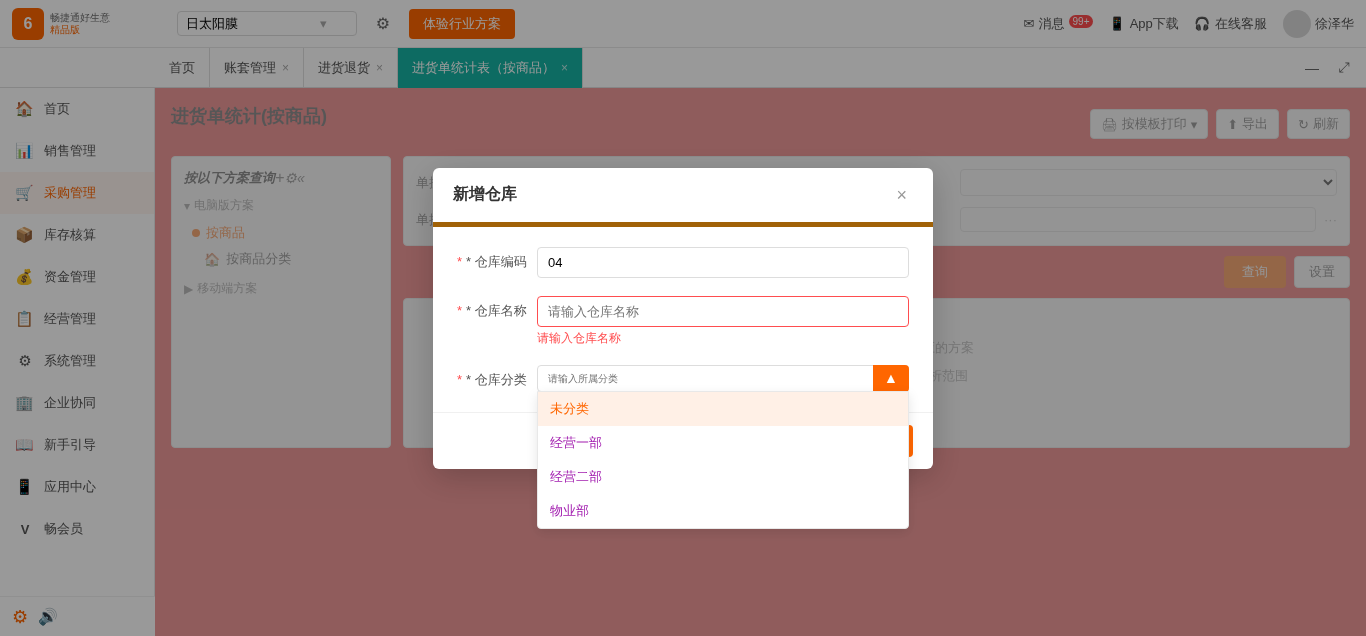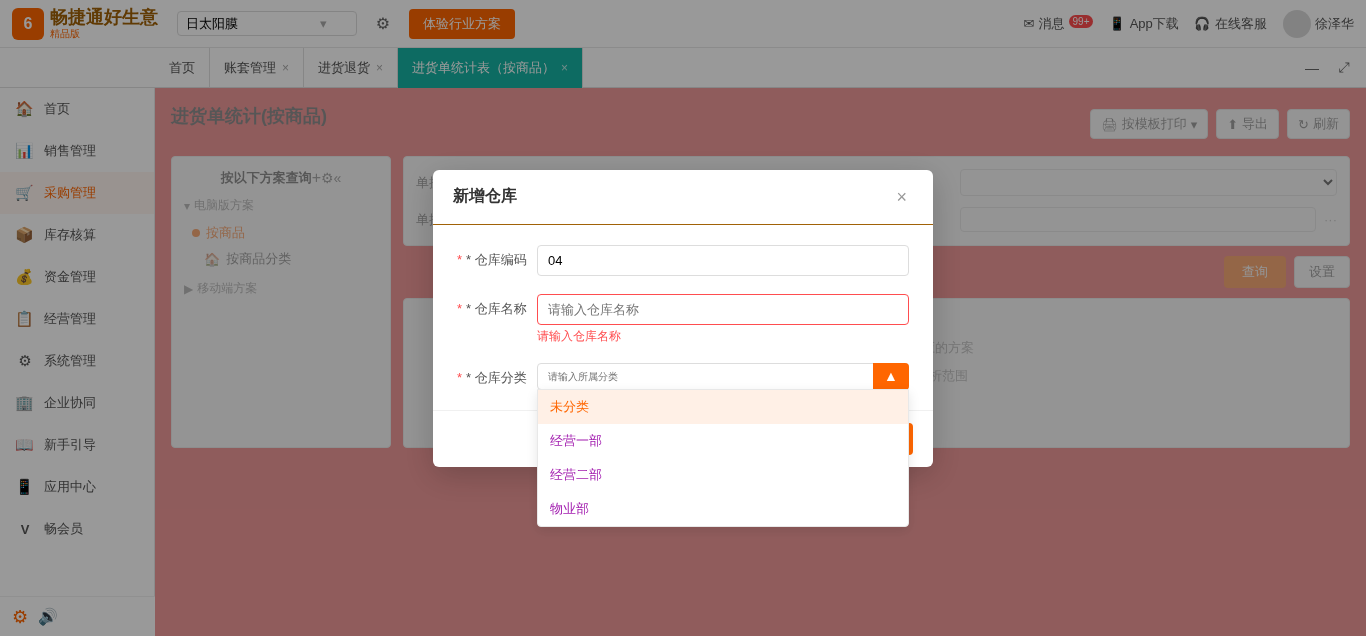--- a/index.html
+++ b/index.html
@@ -14,21 +14,21 @@
     .logo-area {
       display: flex; align-items: center; gap: 6px;
       width: 155px; flex-shrink: 0;
     }
     .logo-icon {
       width: 32px; height: 32px; background: #ff6600;
       border-radius: 6px; display: flex; align-items: center; justify-content: center;
       color: #fff; font-weight: bold; font-size: 16px;
     }
     .logo-text { display: flex; flex-direction: column; line-height: 1.2; }
-    .logo-text .main { font-size: 18px; color: #a16207; font-weight: bold; }
+    .logo-text .main { font-size: 10px; color: #737373; font-weight: normal; }
     .logo-text .sub { font-size: 10px; color: #ff6600; }
     .header-search {
       display: flex; align-items: center;
       border: 1px solid #ddd; border-radius: 4px;
       padding: 4px 8px; width: 180px; background: #fff;
     }
     .header-search input { border: none; outline: none; font-size: 13px; width: 130px; }
     .header-search .dropdown-arrow { color: #aaa; margin-left: 4px; }
     .header-settings-icon {
       width: 32px; height: 32px; display: flex; align-items: center; justify-content: center;
@@ -142,21 +142,21 @@
       background: rgba(0,0,0,0.4); z-index: 1000;
       display: flex; align-items: center; justify-content: center;
     }
     .modal {
       background: #fff; border-radius: 6px; box-shadow: 0 8px 32px rgba(0,0,0,0.2);
       width: 500px; padding: 0; position: relative;
       animation: fadeIn 0.2s ease;
     }
     @keyframes fadeIn { from { opacity: 0; transform: translateY(-10px); } to { opacity: 1; transform: translateY(0); } }
     .modal-header {
-      padding: 16px 20px; border-bottom: 1px solid #a16207;
+      padding: 16px 20px; border-bottom: 5px solid #a16207;
       display: flex; align-items: center; justify-content: space-between;
     }
     .modal-title { font-size: 16px; color: #333; font-weight: bold; }
     .modal-close {
       cursor: pointer; color: #999; font-size: 18px; line-height: 1;
       padding: 2px 6px; border-radius: 3px;
     }
     .modal-body { padding: 20px 24px; }
     .form-field {
       display: flex; align-items: flex-start; margin-bottom: 18px; position: relative;
@@ -350,21 +350,21 @@
         <button class="btn-toolbar">
           <span>↻</span>
           <span>刷新</span>
         </button>
       </div>
     </div>
 
     <div style="display:flex;gap:12px;">
 
       <div style="width:220px;background:#fff;border:1px solid #e8e8e8;border-radius:4px;padding:12px;flex-shrink:0;">
-        <div style="display:flex;align-items:center;justify-content:center;margin-bottom:10px;">
+        <div style="display:flex;align-items:center;justify-content:flex-start;margin-bottom:10px;font-style:italic;">
           <span style="font-size:13px;color:#333;font-weight:bold;">按以下方案查询</span>
           <span style="cursor:pointer;font-size:16px;color:#666;">+</span>
           <span style="cursor:pointer;font-size:14px;color:#666;">⚙</span>
           <span style="cursor:pointer;font-size:14px;color:#666;">«</span>
         </div>
         <div style="font-size:12px;color:#888;margin-bottom:6px;display:flex;align-items:center;gap:4px;">
           <span>▾</span>
           <span>电脑版方案</span>
         </div>
         <div class="filter-tree-item active">

